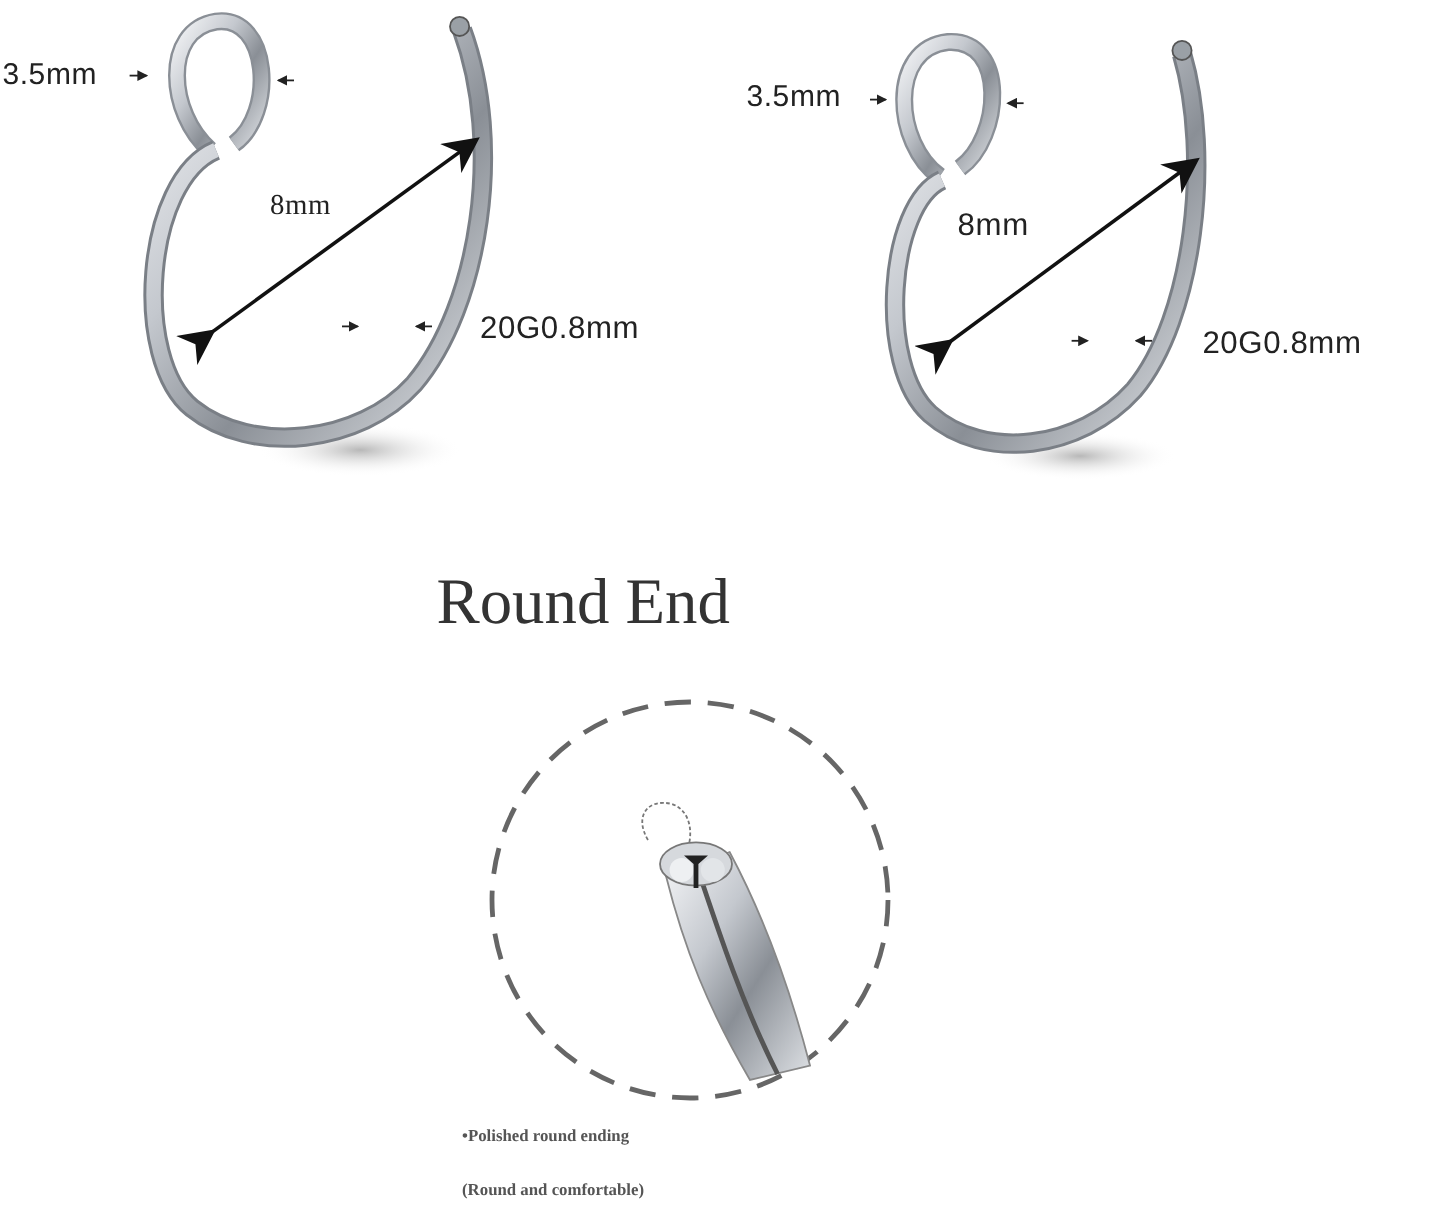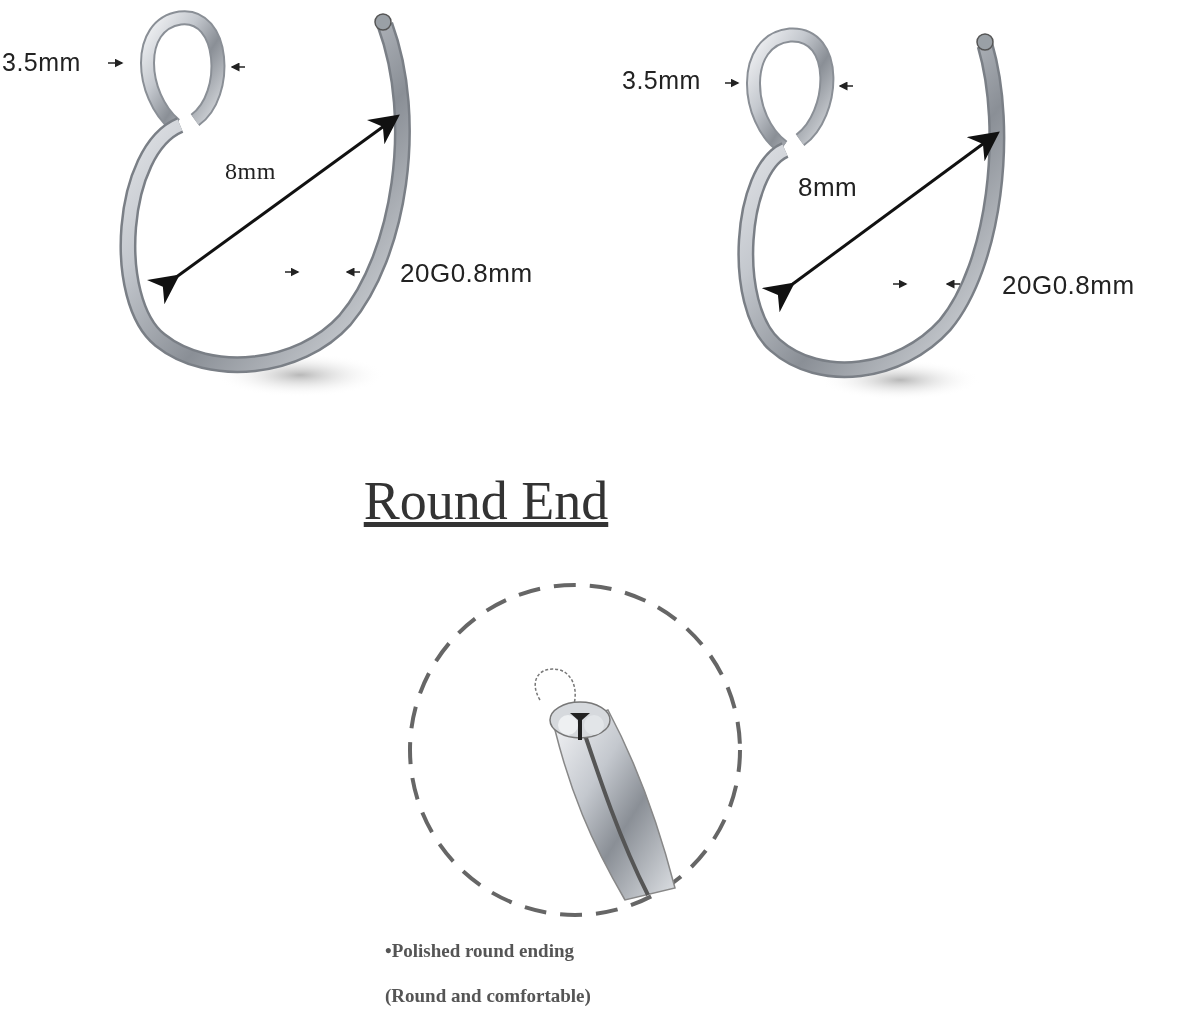--- a/index.html
+++ b/index.html
@@ -1,22 +1,22 @@
 <!DOCTYPE html>
 <html><head>
 <meta charset="utf-8">
 <style>
   html, body { margin:0; padding:0; background:#ffffff; }
   body { width:1200px; height:1011px; position:relative; overflow:hidden; font-family:"Liberation Sans", sans-serif; }
   .panel { position:absolute; }
   .label { position:absolute; color:#222; font-family:"Liberation Sans", sans-serif; white-space:nowrap; }
   .dim-label { font-size:25px; letter-spacing:0.5px; }
   .serif-label { font-family:"Liberation Serif", serif; }
-  .title { position:absolute; left:0; width:972px; top:470px; text-align:center; font-family:"Liberation Serif", serif; font-size:54px; color:#333;text-decoration:underline; }
-  .caption { position:absolute; left:385px; font-family:"Liberation Serif", serif; font-size:19px; font-weight:bold; color:#555; }
+  .title { position:absolute; left:0; width:972px; top:470px; text-align:center; font-family:"Liberation Serif", serif; font-size:54px; color:#333; }
+  .caption { position:absolute; left:385px; font-family:"Liberation Serif", serif; font-size:14px; font-weight:bold; color:#555; }
   svg { position:absolute; overflow:visible; }
 </style>
 </head>
 <body>
 
 <svg width="0" height="0">
   <defs>
     <linearGradient id="metal" x1="0" y1="0" x2="1" y2="1">
       <stop offset="0" stop-color="#f5f6f8"></stop>
       <stop offset="0.35" stop-color="#c4c8ce"></stop>

